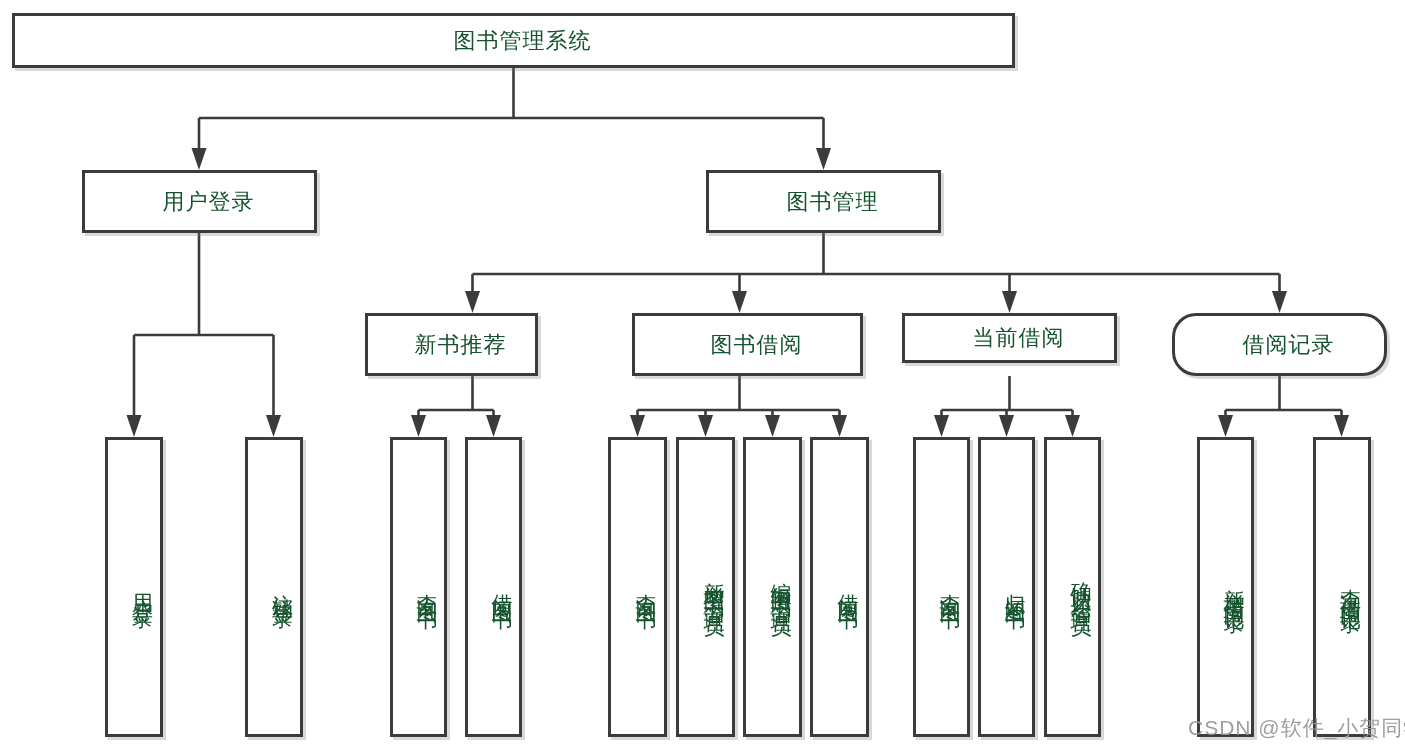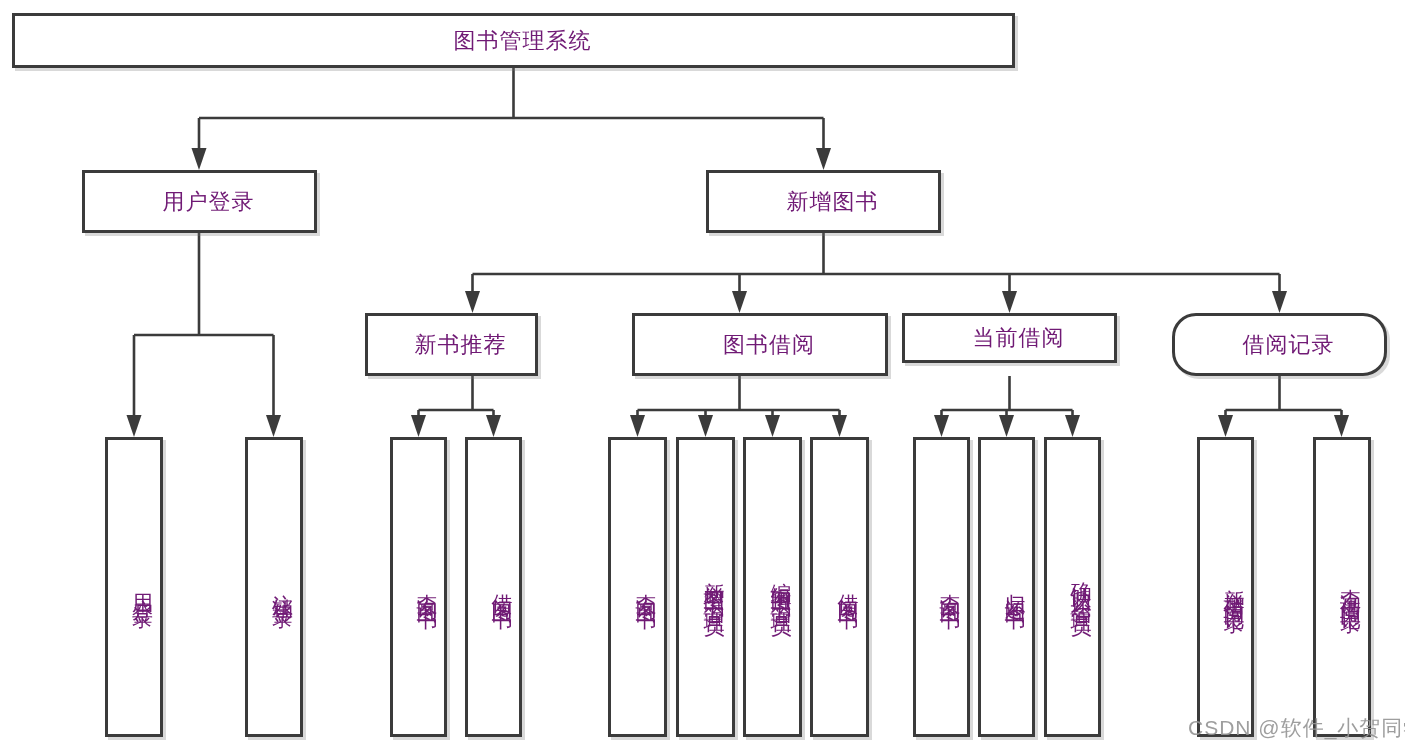--- a/index.html
+++ b/index.html
@@ -22,42 +22,42 @@
   }
   .node {
     position: absolute;
     box-sizing: border-box;
     background: #ffffff;
     border: 3px solid var(--line);
     box-shadow: 3px 3px 0 rgba(120,120,120,0.28);
     display: flex;
     align-items: center;
     justify-content: center;
-    color: #701a75;
+    color: #14532d;
     padding-left: 18px;
   }
   .node .hlabel {
     font-size: 22px;
     letter-spacing: 1px;
     white-space: nowrap;
   }
   .node .vlabel {
     writing-mode: vertical-rl;
     text-orientation: mixed;
     font-size: 21px;
     line-height: 1;
     letter-spacing: 5px;
     white-space: nowrap;
   }
   
   #n-root          { left: 12px;   top: 13px;  width: 1003px; height: 55px; }
   #n-user-login    { left: 82px;   top: 170px; width: 235px;  height: 63px; }
   #n-book-mgmt     { left: 706px;  top: 170px; width: 235px;  height: 63px; }
   #n-new-book      { left: 365px;  top: 313px; width: 173px;  height: 63px; }
-  #n-book-borrow   { left: 632px;  top: 313px; width: 256px;  height: 63px; }
+  #n-book-borrow   { left: 632px;  top: 313px; width: 231px;  height: 63px; }
   #n-current-borrow{ left: 902px;  top: 313px; width: 215px;  height: 50px; }
   #n-borrow-record { left: 1172px; top: 313px; width: 215px;  height: 63px; border-radius: 24px; }
   
   .leaf { top: 437px; height: 300px; }
   #n-leaf-login  { left: 105px;  width: 58px; }
   #n-leaf-logout { left: 245px;  width: 58px; }
   #n-nbr-query   { left: 390px;  width: 57px; }
   #n-nbr-borrow  { left: 465px;  width: 57px; }
   #n-bb-query    { left: 608px;  width: 59px; }
   #n-bb-add      { left: 676px;  width: 59px; }
@@ -125,21 +125,21 @@
   </svg>
 
   <div class="node" id="n-root">
     <span class="hlabel">图书管理系统</span>
   </div>
 
   <div class="node" id="n-user-login">
     <span class="hlabel">用户登录</span>
   </div>
   <div class="node" id="n-book-mgmt">
-    <span class="hlabel">新增图书</span>
+    <span class="hlabel">图书管理</span>
   </div>
 
   <div class="node" id="n-new-book">
     <span class="hlabel">新书推荐</span>
   </div>
   <div class="node" id="n-book-borrow">
     <span class="hlabel">图书借阅</span>
   </div>
   <div class="node" id="n-current-borrow">
     <span class="hlabel">当前借阅</span>

